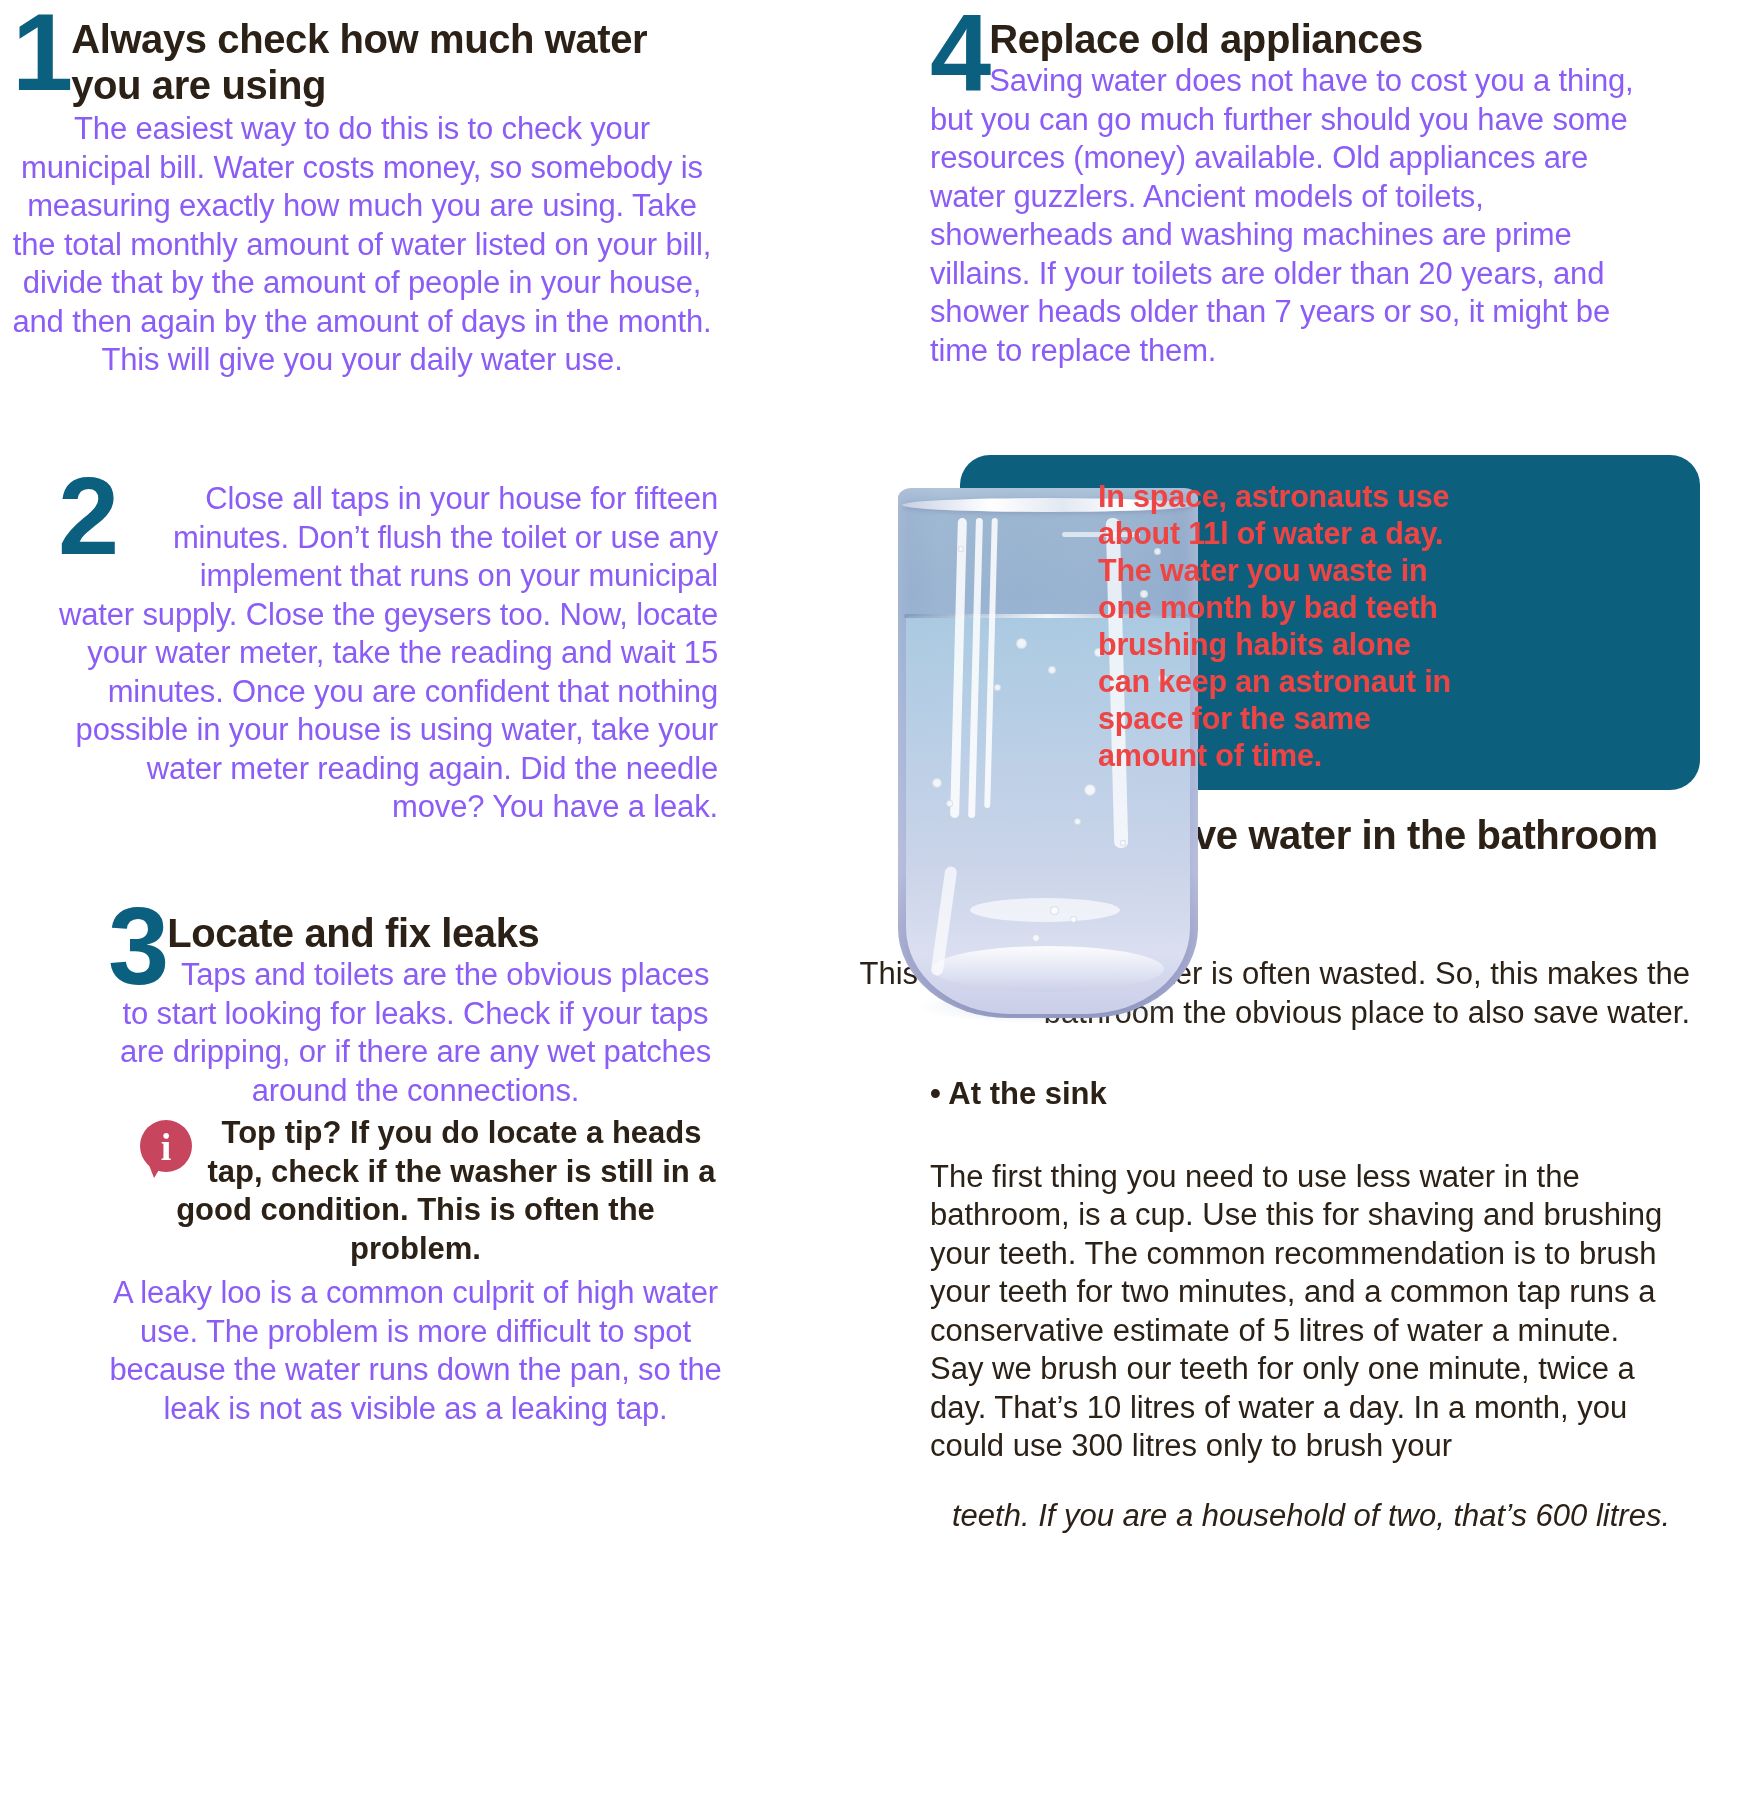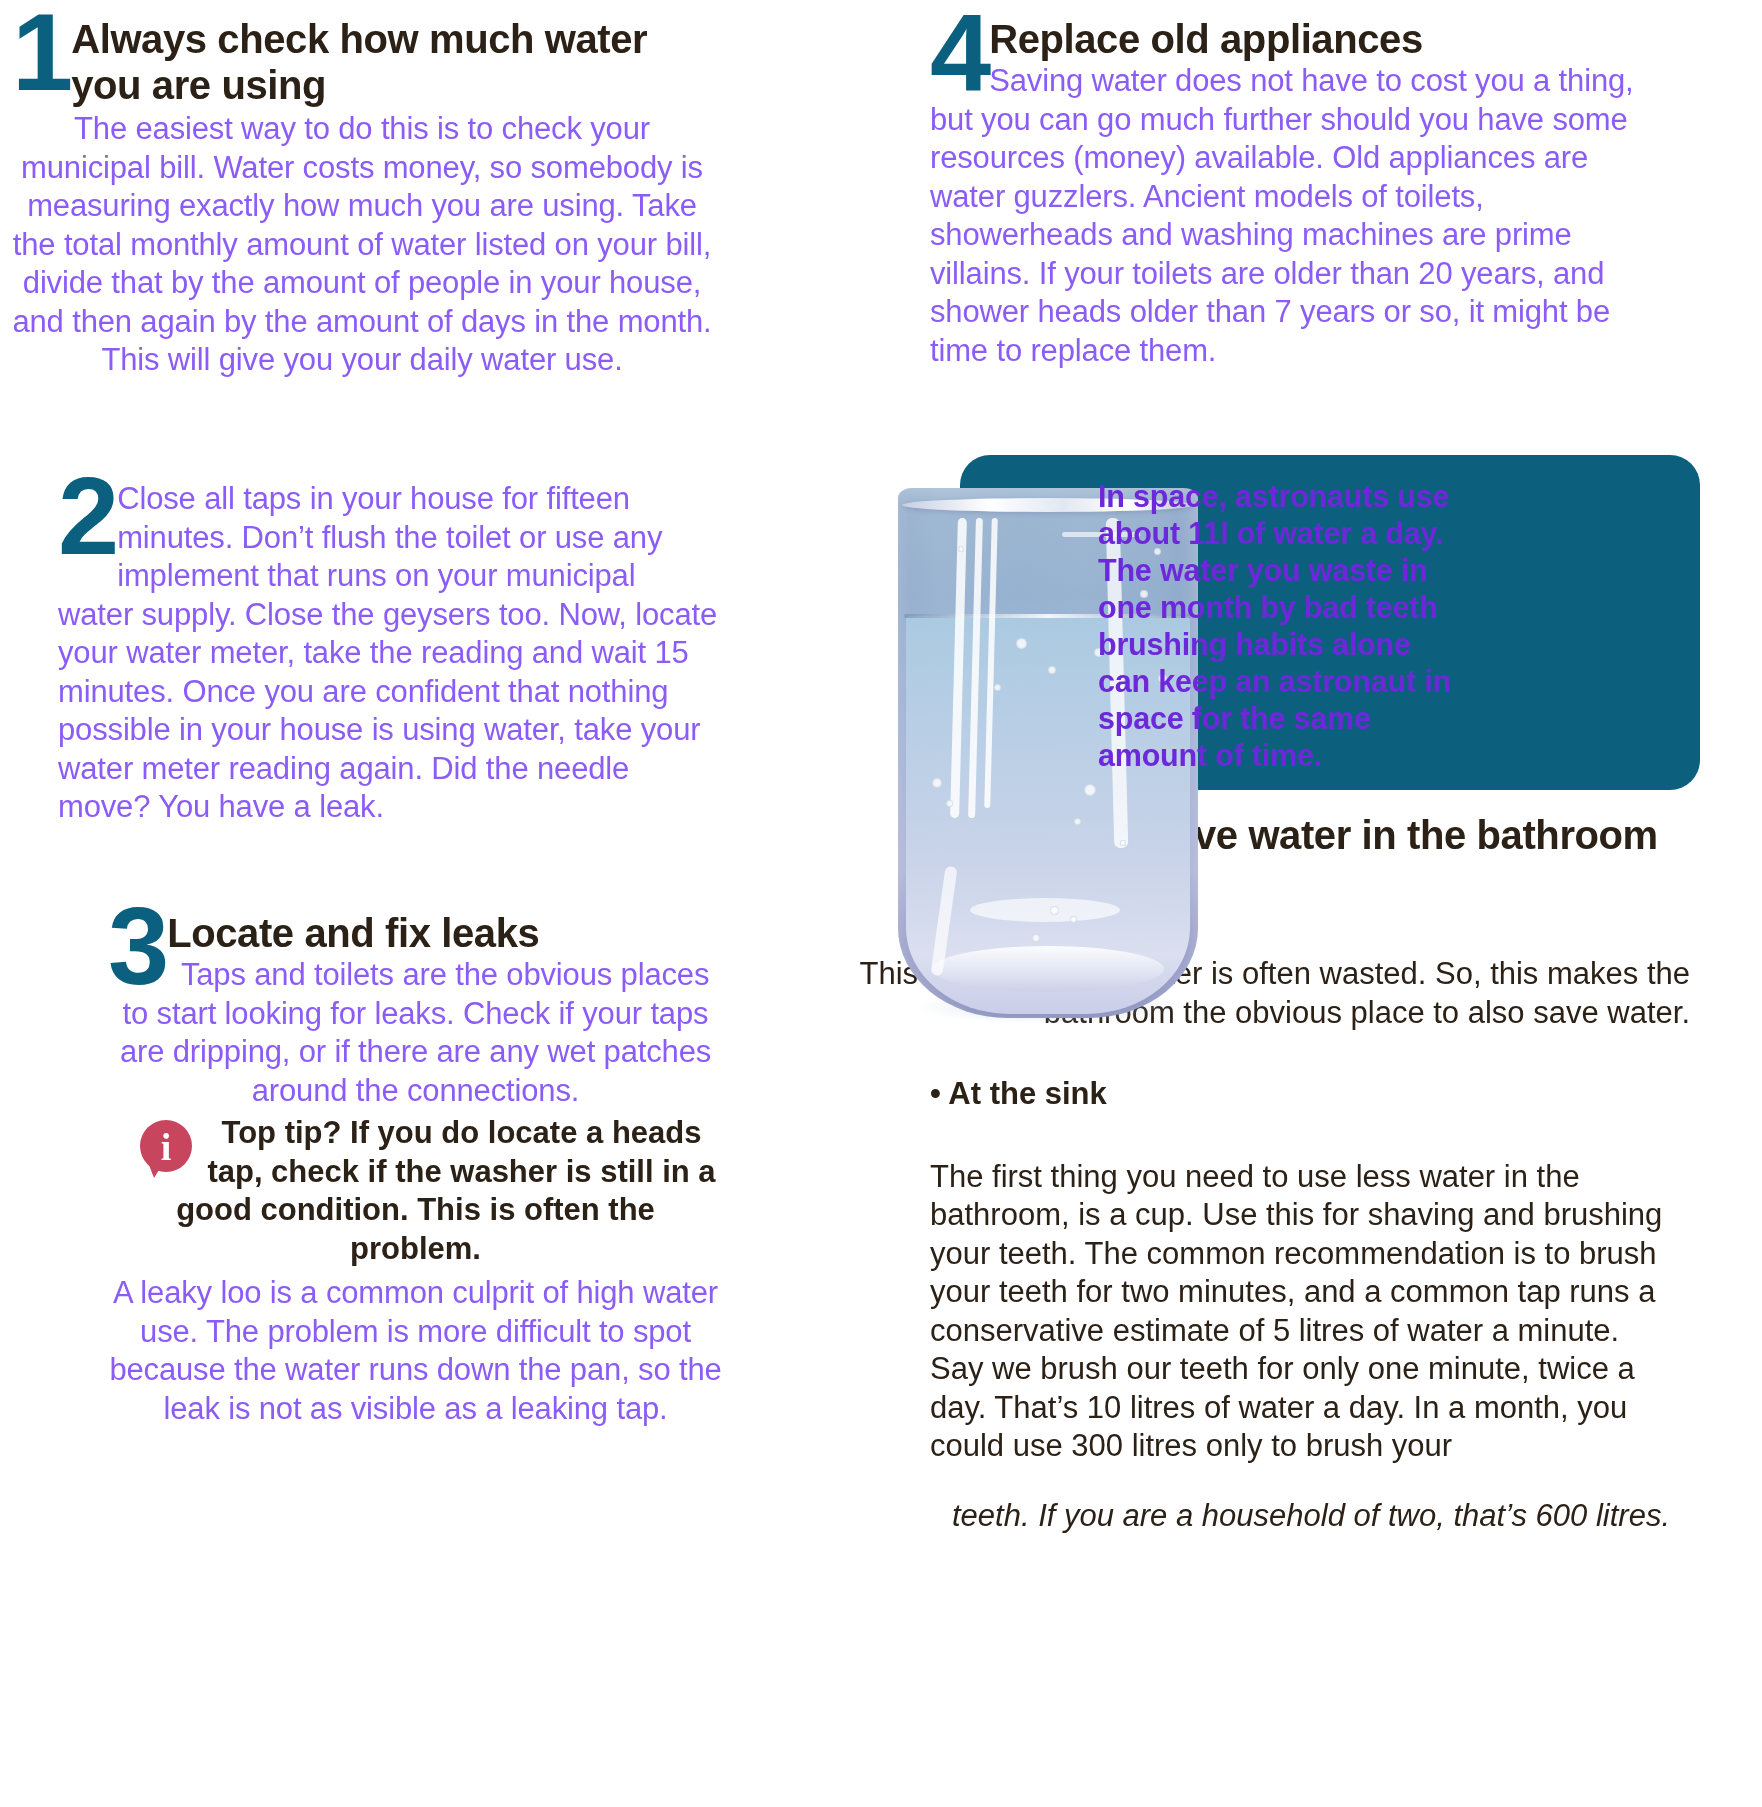--- a/index.html
+++ b/index.html
@@ -45,21 +45,21 @@
   .body-txt p{margin:0;}
 
   
   #tip1{position:absolute;left:12px;top:16px;width:700px;}
   #tip1 .tip-head{width:700px;}
   #tip1 .body-txt{margin-top:2px;width:700px;text-align:center;}
 
   
   #tip2{position:absolute;left:58px;top:480px;width:660px;}
   #tip2 .tip-head{width:660px;}
-  #tip2 .body-txt{width:660px;text-align:left;}
+  #tip2 .body-txt{width:660px;text-align:right;}
 
   
   #tip3{position:absolute;left:108px;top:910px;width:615px;}
   #tip3 .tip-head{width:615px;}
   #tip3 .body-txt{width:615px;text-align:center;}
 
   .toptip{
     position:relative;
     margin-top:4px;
     font-weight:bold;
@@ -236,21 +236,21 @@
   <div class="tip" id="tip4">
     <div class="tip-head">
       <span class="bignum" style="color: rgb(11, 96, 128);">4</span><span>Replace old appliances</span>
     </div>
     <div class="body-txt">
       <p>Saving water does not have to cost you a thing, but you can go much further should you have some resources (money) available. Old appliances are water guzzlers. Ancient models of toilets, showerheads and washing machines are prime villains. If your toilets are older than 20 years, and shower heads older than 7 years or so, it might be time to replace them.</p>
     </div>
   </div>
 
   <div class="factbox" style="background: rgb(13, 95, 126);"></div>
-  <div class="fact-text" style="color: #6d28d9;">In space, astronauts use about 11l of water a day. The water you waste in one month by bad teeth brushing habits alone can keep an astronaut in space for the same amount of time.</div>
+  <div class="fact-text" style="color: #ef4444;">In space, astronauts use about 11l of water a day. The water you waste in one month by bad teeth brushing habits alone can keep an astronaut in space for the same amount of time.</div>
 
   <div class="glass-wrap">
     <div class="glass-shadow"></div>
     <div class="glass">
       <div class="water"></div>
       <div class="water-line"></div>
       <div class="glass-base"></div>
       <div class="rim"></div>
       <div class="hl hl1"></div>
       <div class="hl hl2"></div>

